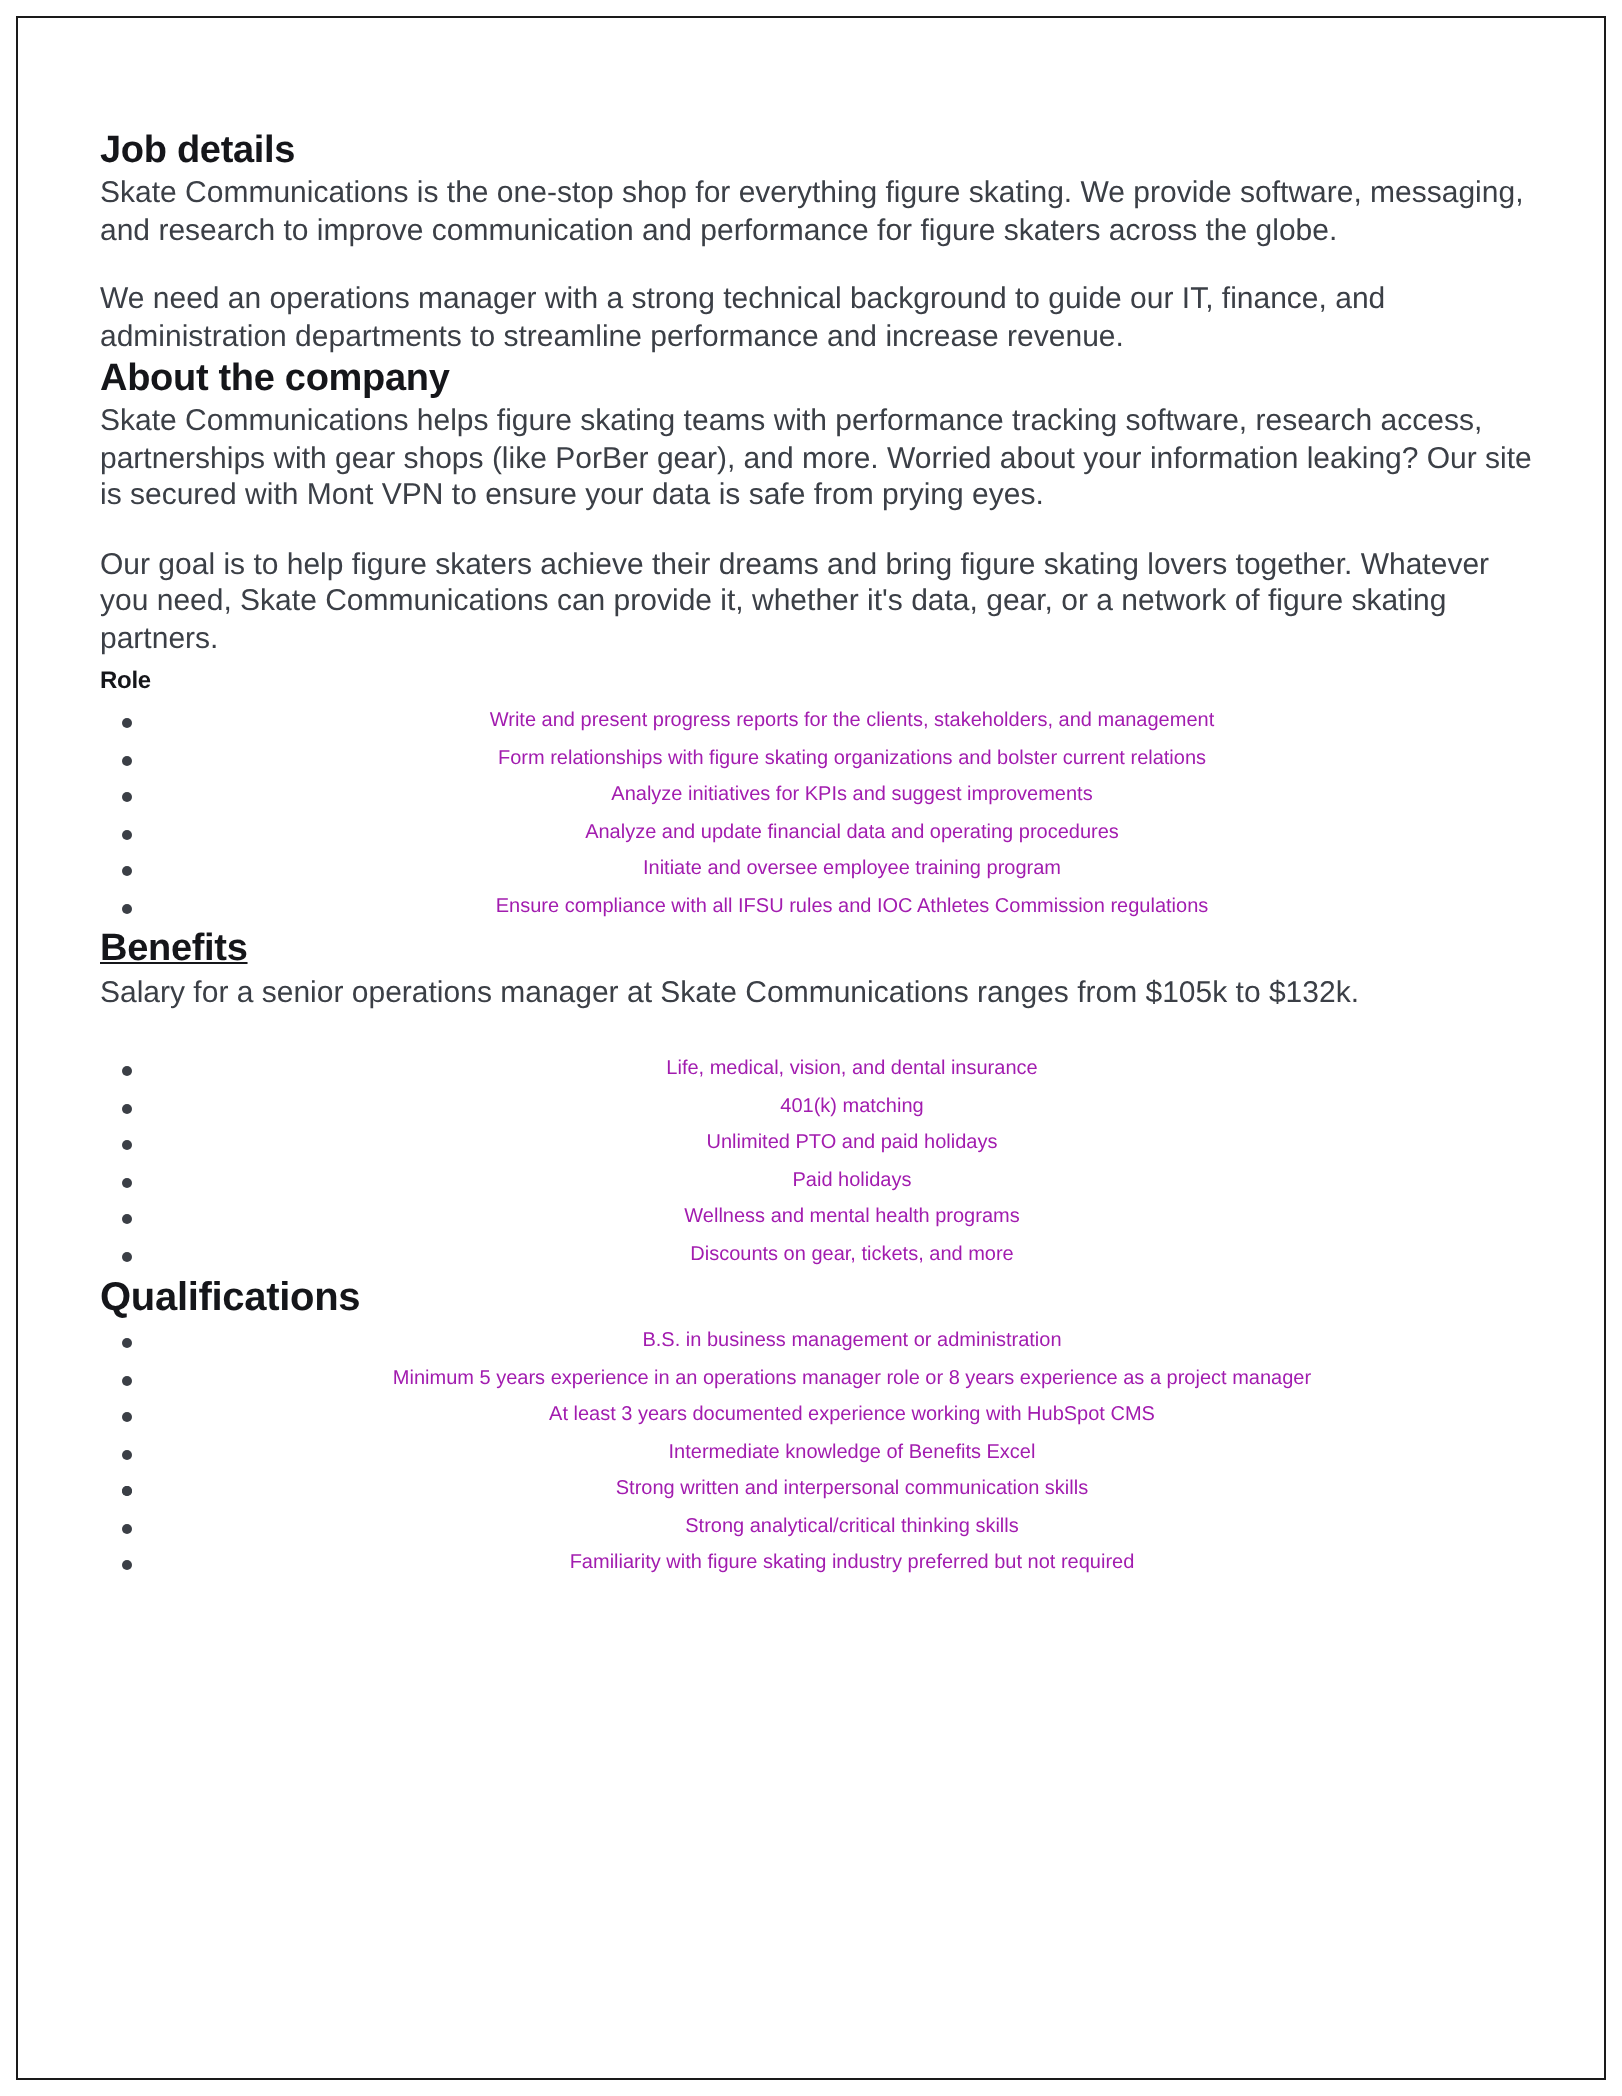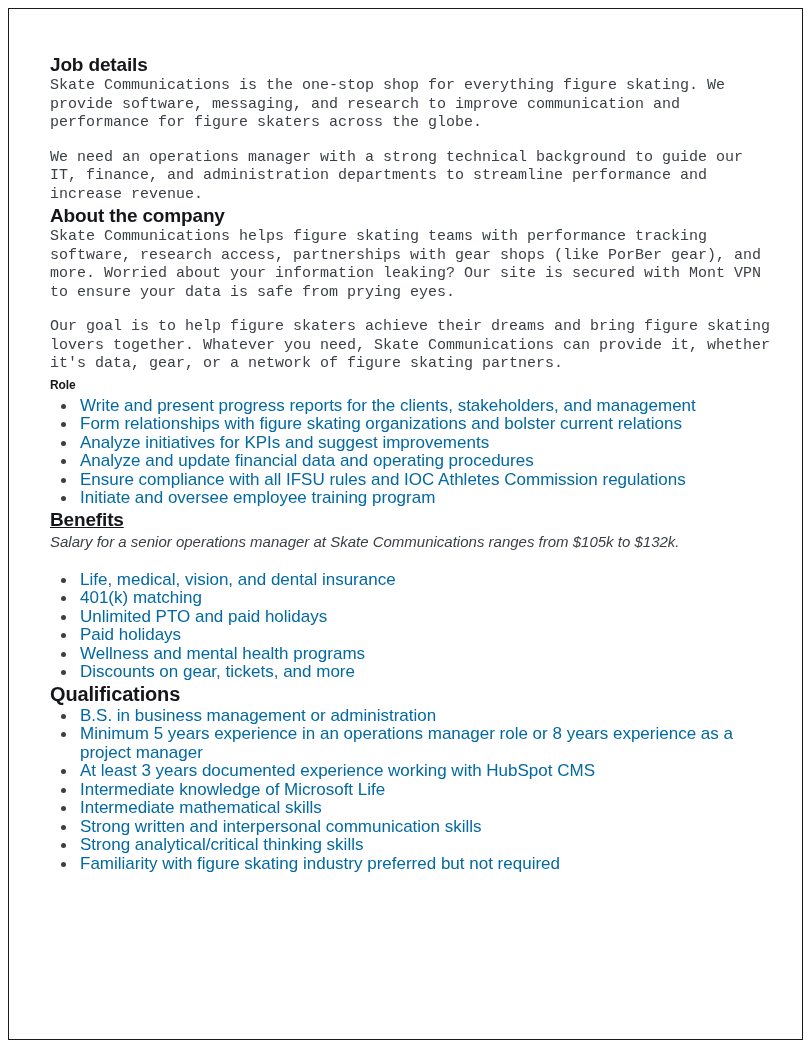--- a/index.html
+++ b/index.html
@@ -26,21 +26,21 @@
     top: 8px;
     right: 8px;
     bottom: 8px;
     border: 1px solid #1a1a1a;
     pointer-events: none;
   }
 
   .content {
     position: absolute;
     left: 50px;
-    top: 53px;
+    top: 64px;
     width: 722px;
   }
 
   h1.section-heading,
   h2.section-heading {
     margin: 0;
     font-weight: bold;
     color: #15161a;
     letter-spacing: -0.15px;
   }
@@ -79,48 +79,47 @@
     margin-top: 25px;
     margin-bottom: 27px;
   }
 
   p.body-text {
     margin: 0;
     font-size: 15px;
     line-height: 18.5px;
     color: #33475b;
     color: #3b3f46;
-    font-family: Liberation Mono, monospace;
   }
 
   p.body-text + p.body-text {
     margin-top: 16px;
   }
 
   p.salary-note {
     margin: 0 0 20px 0;
     font-size: 15px;
     line-height: 19px;
-    font-style: italic;
     color: #3b3f46;
   }
 
   ul.bullet-list {
     margin: 0;
     padding: 0;
     list-style: none;
   }
 
   ul.bullet-list li {
     position: relative;
     padding-left: 30px;
-    font-size: 17px;
-    line-height: 18.5px;
-    color: #0369a1;
+    font-size: 10px;
+    line-height: 18.5px;
+    color: #a21caf;
     margin-bottom: 0px;
+    text-align: center;
   }
 
   ul.bullet-list li + li {
     margin-top: 0px;
   }
 
   ul.bullet-list li .bullet-dot {
     position: absolute;
     left: 11px;
     top: 7px;
@@ -175,25 +174,25 @@
         <li>
           <span class="bullet-dot"></span>
           <span>Analyze initiatives for KPIs and suggest improvements</span>
         </li>
         <li>
           <span class="bullet-dot"></span>
           <span>Analyze and update financial data and operating procedures</span>
         </li>
         <li>
           <span class="bullet-dot"></span>
+          <span>Initiate and oversee employee training program</span>
+        </li>
+        <li>
+          <span class="bullet-dot"></span>
           <span>Ensure compliance with all IFSU rules and IOC Athletes Commission regulations</span>
-        </li>
-        <li>
-          <span class="bullet-dot"></span>
-          <span>Initiate and oversee employee training program</span>
         </li>
       </ul>
     </section>
 
     <section>
       <h2 class="section-heading h-benefits">Benefits</h2>
       <p class="salary-note">Salary for a senior operations manager at Skate Communications ranges from $105k to $132k.</p>
       <ul class="bullet-list benefits-list">
         <li>
           <span class="bullet-dot"></span>
@@ -232,25 +231,24 @@
         <li>
           <span class="bullet-dot"></span>
           <span>Minimum 5 years experience in an operations manager role or 8 years experience as a project manager</span>
         </li>
         <li>
           <span class="bullet-dot"></span>
           <span>At least 3 years documented experience working with HubSpot CMS</span>
         </li>
         <li>
           <span class="bullet-dot"></span>
-          <span>Intermediate knowledge of Microsoft Life</span>
-        </li>
-        <li>
-          <span class="bullet-dot"></span>
-          <span>Intermediate mathematical skills</span>
+          <span>Intermediate knowledge of Benefits Excel</span>
+        </li>
+        <li>
+          <span class="bullet-dot"></span>
         </li>
         <li>
           <span class="bullet-dot"></span>
           <span>Strong written and interpersonal communication skills</span>
         </li>
         <li>
           <span class="bullet-dot"></span>
           <span>Strong analytical/critical thinking skills</span>
         </li>
         <li>

